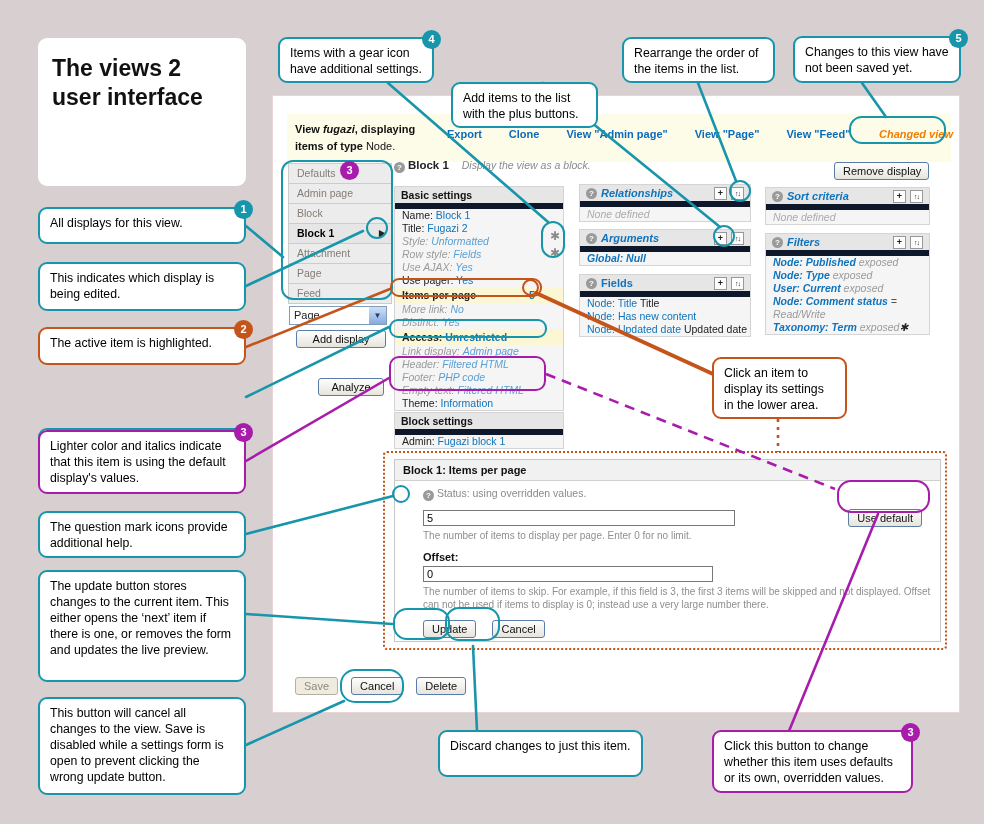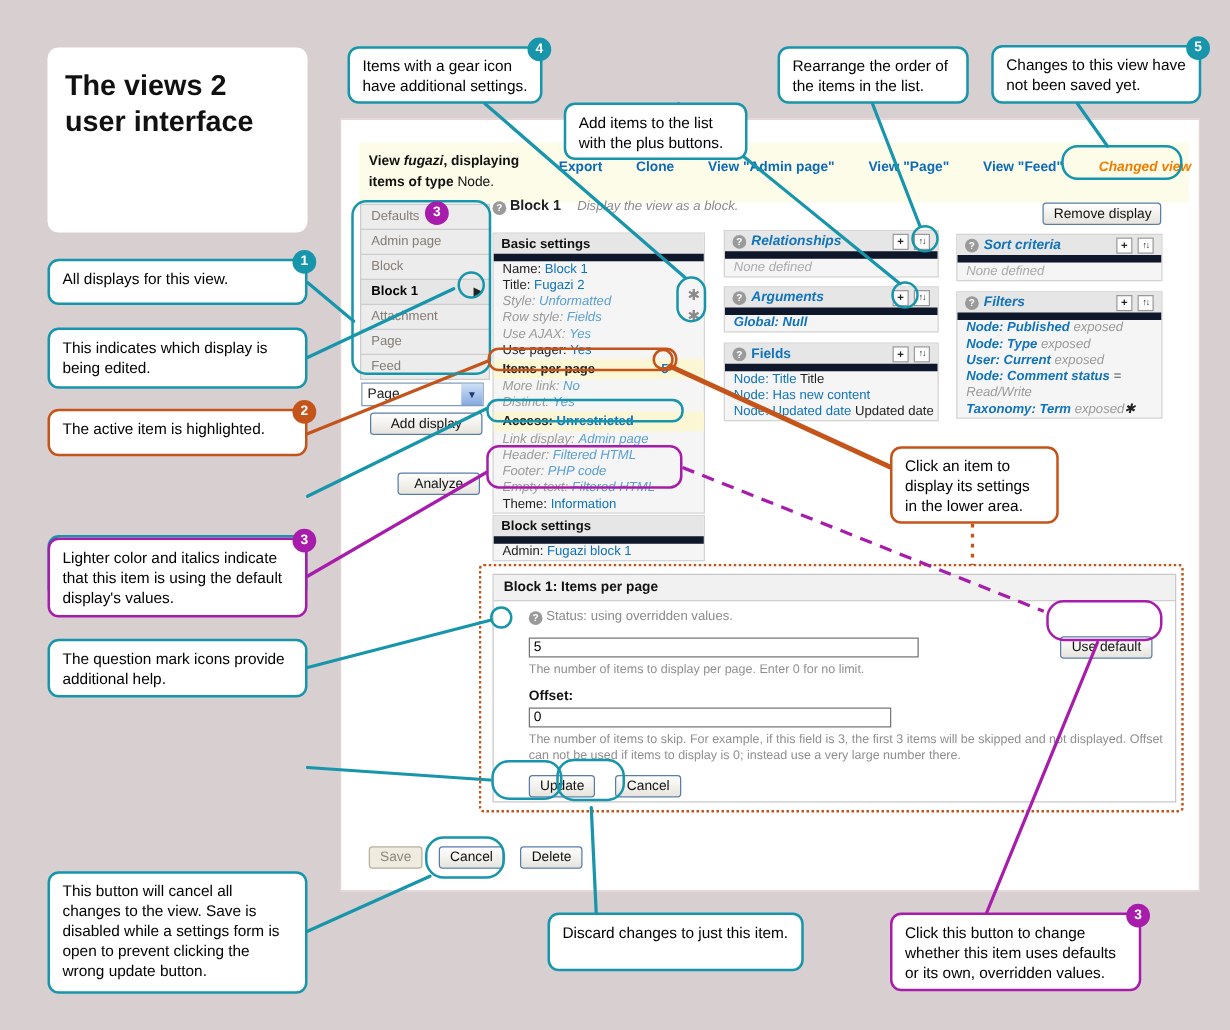--- a/index.html
+++ b/index.html
@@ -336,20 +336,23 @@
   </div>
   <div class="co" style="left:38px;top:380px;width:208px;height:52px;margin-top:48px;">
     <span>Changed items are highlighted.</span>
   </div>
   <div class="co purple" style="left:38px;top:430px;width:208px;height:64px;">
     <span>Lighter color and italics indicate that this item is using the default display's values.</span><span class="badge purple">3</span>
   </div>
   <div class="co" style="left:38px;top:511px;width:208px;height:47px;">
     <span>The question mark icons provide additional help.</span>
   </div>
+  <div class="co" style="left:38px;top:570px;width:208px;height:112px;">
+    <span>The update button stores changes to the current item. This either opens the ‘next’ item if there is one, or removes the form and updates the live preview.</span>
+  </div>
   <div class="co" style="left:38px;top:697px;width:208px;height:98px;">
     <span>This button will cancel all changes to the view. Save is disabled while a settings form is open to prevent clicking the wrong update button.</span>
   </div>
   <div class="co orange" style="left:712px;top:357px;width:135px;height:62px;">
     <span>Click an item to display its settings in the lower area.</span>
   </div>
   <div class="co" style="left:438px;top:730px;width:205px;height:47px;">
     <span>Discard changes to just this item.</span>
   </div>
   <div class="co purple" style="left:712px;top:730px;width:201px;height:63px;">

